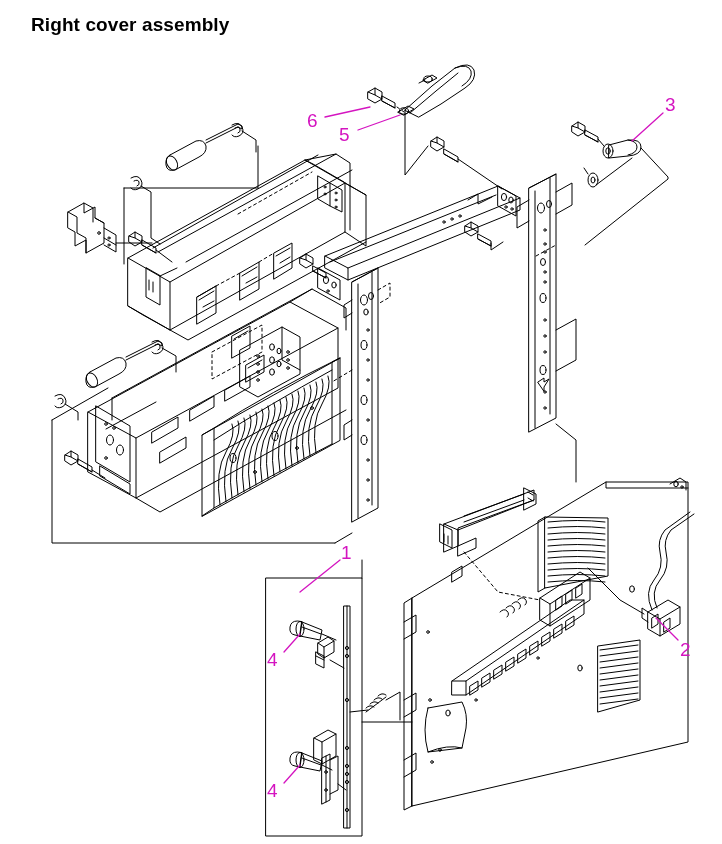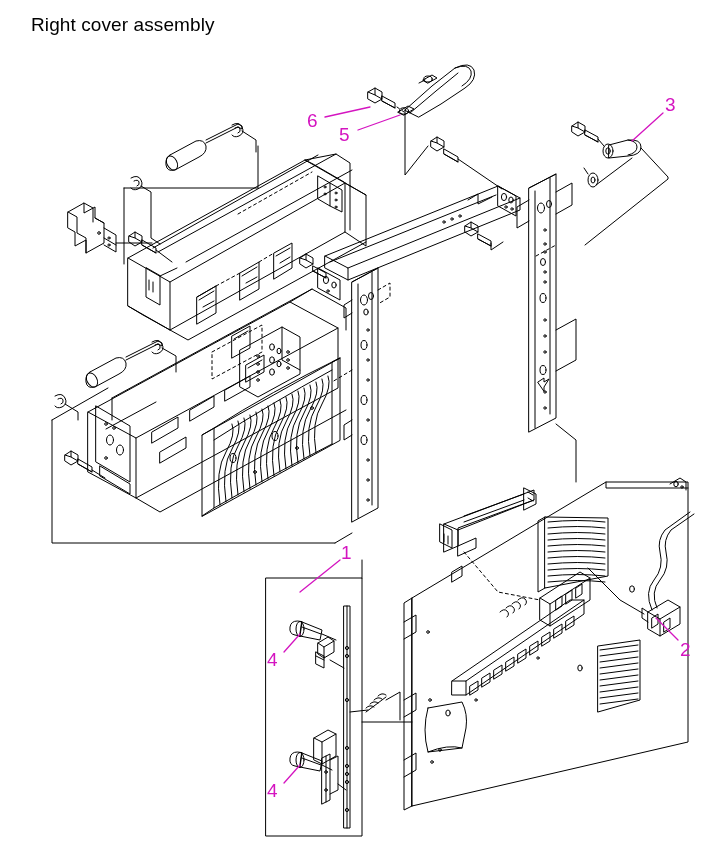--- a/index.html
+++ b/index.html
@@ -1,18 +1,18 @@
 <!DOCTYPE html>
 <html><head>
 <meta charset="utf-8">
 <style>
   html,body{margin:0;padding:0;background:#ffffff;}
   body{width:722px;height:844px;font-family:"Liberation Sans",sans-serif;overflow:hidden;position:relative;}
   #page{position:relative;width:722px;height:844px;background:#fff;}
-  #title{position:absolute;left:31px;top:14px;font-size:19px;font-weight:normal;color:#000;letter-spacing:0.1px;white-space:nowrap;}
+  #title{position:absolute;left:31px;top:14px;font-size:19px;font-weight:bold;color:#000;letter-spacing:0.1px;white-space:nowrap;}
   #art{position:absolute;left:0;top:0;width:722px;height:844px;}
   .cal{font-size:19px;fill:#d414c0;font-family:"Liberation Sans",sans-serif;}
 </style>
 </head>
 <body>
 
 <div id="page">
 
   <div id="title">Right cover assembly</div>
 

